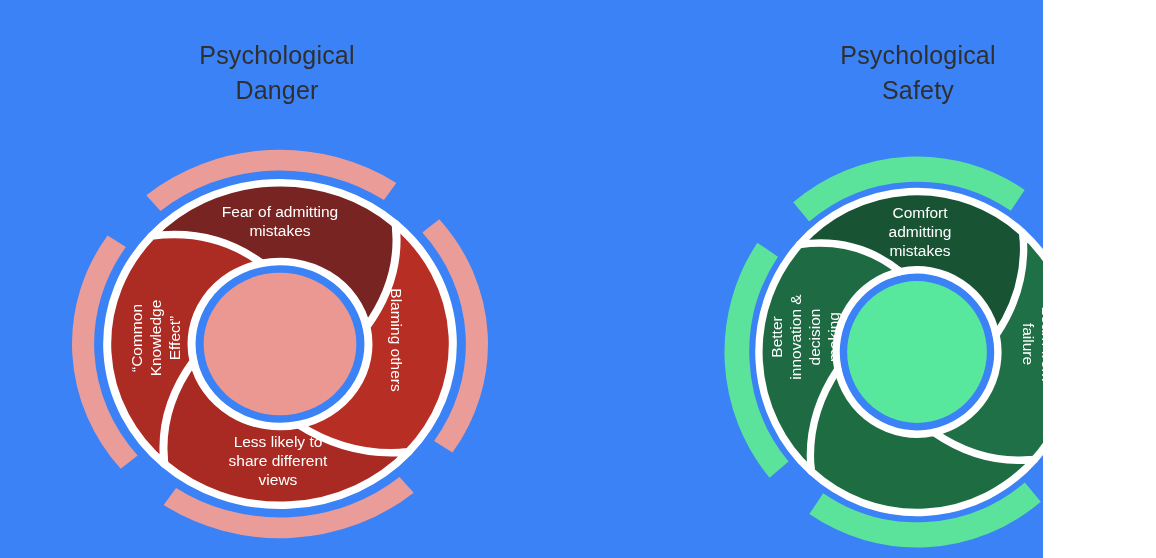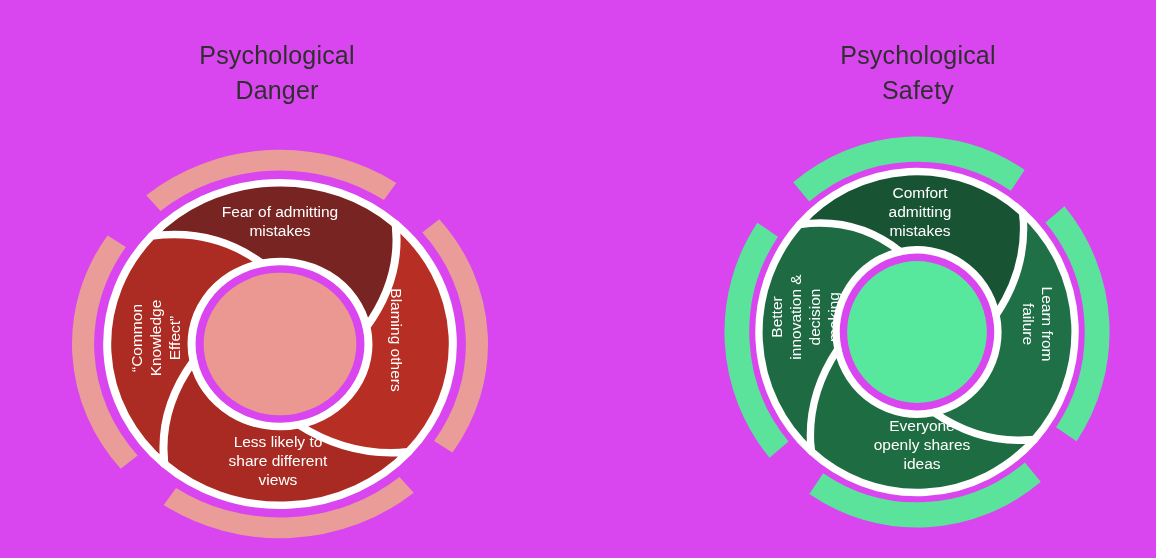--- a/index.html
+++ b/index.html
@@ -3,23 +3,23 @@
 <meta charset="utf-8">
 <style>
   html, body {
     margin: 0;
     padding: 0;
     background: #ffffff;
     font-family: "Liberation Sans", "DejaVu Sans", sans-serif;
   }
   .page {
     position: relative;
-    width: 1156px;
+    width: 1043px;
     height: 558px;
-    background: #d946ef;
+    background: #3b82f6;
     overflow: hidden;
   }
   .diagram-title {
     position: absolute;
     transform: translateX(-50%);
     text-align: center;
     white-space: pre-line;
     font-size: 25px;
     line-height: 1.38;
     color: #2f2f2f;
@@ -70,36 +70,33 @@
 Effect”</div>
     <div class="seg-label rot-cw" style="left:327px; top:193px;">Blaming others</div>
     <div class="seg-label" style="left:209px; top:314px;">Less likely to
 share different
 views</div>
   </div>
 
   <div class="diagram-title" style="left:918px; top:38px;">Psychological
 Safety</div>
 
-  <div class="diagram" style="left:724px; top:136px; width:386px; height:392px;">
+  <div class="diagram" style="left:724px; top:156px; width:386px; height:392px;">
     <svg width="386" height="392" viewBox="0 0 420 420" preserveAspectRatio="none">
       <path fill="none" stroke-width="27" d="M360.1 84.0 A196 196 0 0 1 372.5 319.6 M336.0 360.1 A196 196 0 0 1 100.4 372.5 M59.9 336.0 A196 196 0 0 1 47.5 100.4 M84.0 59.9 A196 196 0 0 1 319.6 47.5" stroke="#5BE39B"></path>
       <path stroke="#ffffff" stroke-width="8" stroke-linejoin="round" d="M82.2 94.9 A172 172 0 0 1 325.1 82.2 Q333.6 144.3 296.1 191.7 A88 88 0 0 0 191.7 123.9 Q140.0 88.8 82.2 94.9 Z" fill="#185434"></path>
       <path stroke="#ffffff" stroke-width="8" stroke-linejoin="round" d="M325.1 82.2 A172 172 0 0 1 337.8 325.1 Q275.7 333.6 228.3 296.1 A88 88 0 0 0 296.1 191.7 Q331.2 140.0 325.1 82.2 Z" fill="#1F7046"></path>
       <path stroke="#ffffff" stroke-width="8" stroke-linejoin="round" d="M337.8 325.1 A172 172 0 0 1 94.9 337.8 Q86.4 275.7 123.9 228.3 A88 88 0 0 0 228.3 296.1 Q280.0 331.2 337.8 325.1 Z" fill="#1E6C41"></path>
       <path stroke="#ffffff" stroke-width="8" stroke-linejoin="round" d="M94.9 337.8 A172 172 0 0 1 82.2 94.9 Q144.3 86.4 191.7 123.9 A88 88 0 0 0 123.9 228.3 Q88.8 280.0 94.9 337.8 Z" fill="#1E6B43"></path>
       <circle cx="210" cy="210" r="76" fill="#57E89E"></circle>
     </svg>
     <div class="seg-label" style="left:196px; top:76px;">Comfort
 admitting
 mistakes</div>
     <div class="seg-label rot-ccw" style="left:82px; top:181px;">Better
 innovation &amp;
 decision
 making</div>
     <div class="seg-label rot-cw" style="left:313px; top:188px;">Learn from
 failure</div>
-    <div class="seg-label" style="left:198px; top:309px;">Everyone
-openly shares
-ideas</div>
   </div>
 
 </div>
 
 </body></html>

